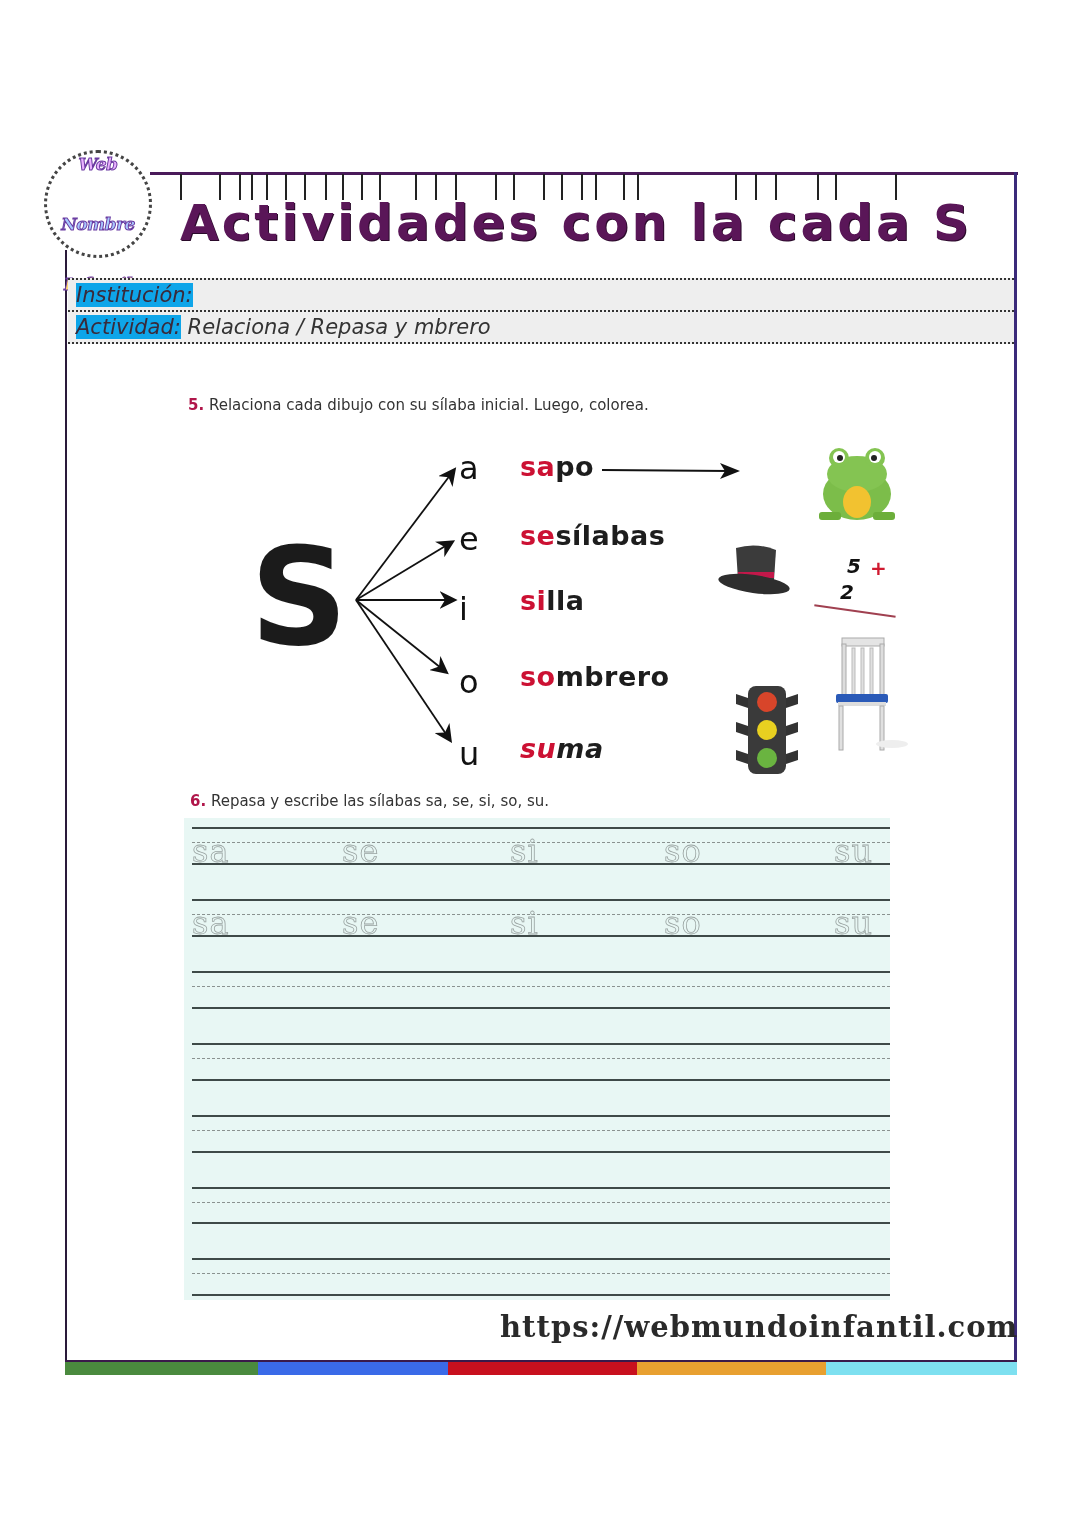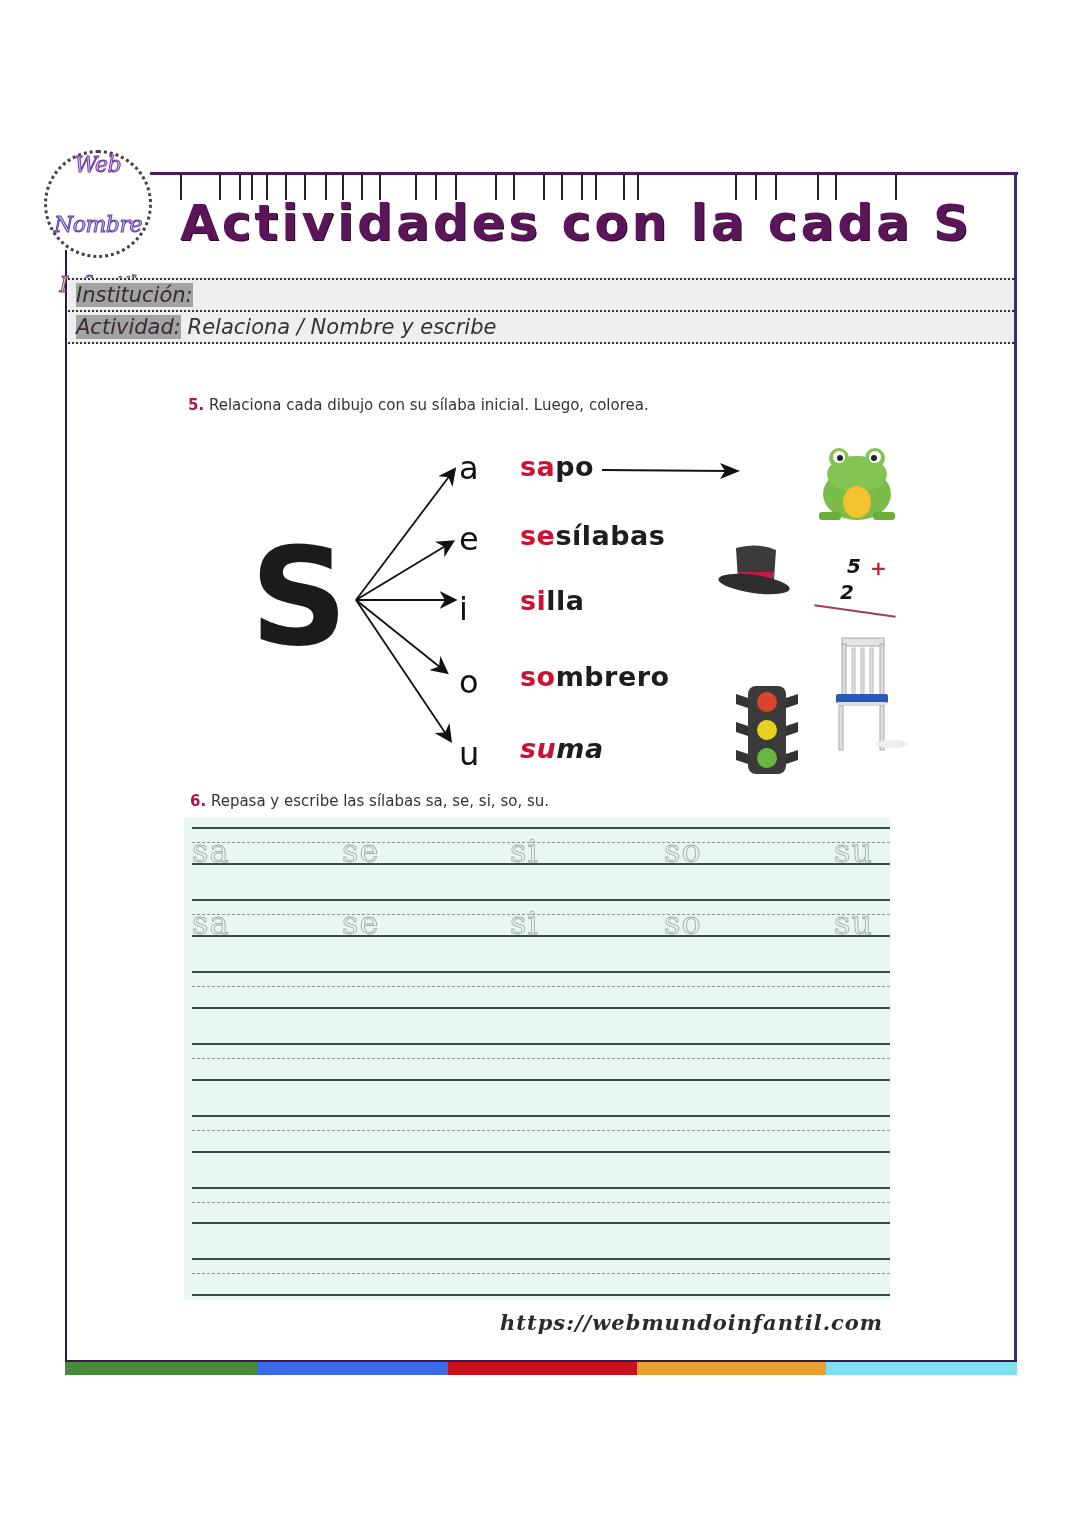--- a/index.html
+++ b/index.html
@@ -15,22 +15,22 @@
   .frame-left { left: 65px; top: 250px; width: 2px; height: 1114px; background: #2a1a3a; }
   .frame-bottom { left: 65px; top: 1360px; width: 952px; height: 2px; background: #3a1a4a; }
 
   
   .logo {
     left: 44px; top: 150px; width: 108px; height: 108px; border-radius: 50%;
     border: 3px dotted #444; box-sizing: border-box; background: #fff;
     display: flex; flex-direction: column; align-items: center; justify-content: center;
   }
   .logo span {
-    font-family: "DejaVu Serif", serif; font-weight: normal; font-style: italic;
-    font-size: 22px; line-height: 19px; letter-spacing: -0.5px; margin-top: 41px;
+    font-family: "DejaVu Serif", serif; font-weight: bold; font-style: italic;
+    font-size: 17px; line-height: 19px; letter-spacing: -0.5px; margin-top: 41px;
     -webkit-text-stroke: 1px #6a3aa0;
   }
   .logo .l1 { color: #e9b0ff; }
   .logo .l2 { color: #a8c8ff; }
   .logo .l3 { color: #ffd870; }
 
   
   .strings { left: 175px; top: 174px; width: 780px; height: 30px; }
   .strings i { position: absolute; top: 0; width: 2px; height: 26px; background: #222; }
   .title {
@@ -40,21 +40,21 @@
   }
 
   
   .info { left: 68px; top: 278px; width: 946px; }
   .info-row {
     height: 30px; border-top: 2px dotted #333; background: #eeeeee; position: relative;
     font-family: "DejaVu Sans", sans-serif; font-style: italic; font-size: 21px; line-height: 30px;
     color: #333; padding-left: 8px;
   }
   .info-row:last-child { border-bottom: 2px dotted #333; }
-  .info-row .lbl { background: #a3a3a3; color: #3a2a3a; font-style: italic; }
+  .info-row .lbl { background: #0ea5e9; color: #3a2a3a; font-style: italic; }
   .info-row .val { color: #333; }
 
   .instr {
     font-family: "DejaVu Sans", sans-serif; font-size: 15px; color: #333;
   }
   .instr b { color: #b0164a; }
 
   
   .big-s {
     left: 250px; top: 522px; font-family: "DejaVu Sans", sans-serif; font-weight: bold;
@@ -72,22 +72,22 @@
   
   .writing { left: 184px; top: 818px; width: 706px; height: 482px; background: #e8f7f4; }
   .wline { position: absolute; left: 8px; width: 698px; height: 2px; background: #3e4a48; }
   .dline { position: absolute; left: 8px; width: 698px; height: 0; border-top: 1px dashed #8a9290; }
   .trace {
     position: absolute; font-family: "DejaVu Serif", serif; font-size: 32px; color: transparent;
     -webkit-text-stroke: 0.8px #9aa4a2; line-height: 34px; letter-spacing: 1px;
   }
 
   .footer-url {
-    left: 500px; top: 1310px; font-family: "DejaVu Serif", serif; font-style: italic; font-weight: bold;
-    font-size: 21px; color: #2a2a2a; letter-spacing: 1px;
+    left: 500px; top: 1310px; font-family: "DejaVu Serif", serif; font-weight: bold;
+    font-size: 29px; color: #2a2a2a; letter-spacing: 1px;
   }
   .bar { top: 1362px; height: 13px; }
 </style>
 </head>
 <body>
 
 <div class="abs frame-top"></div>
 <div class="abs frame-right"></div>
 <div class="abs frame-left"></div>
 <div class="abs frame-bottom"></div>
@@ -128,21 +128,21 @@
     <i style="left:660px"></i>
     <i style="left:720px"></i>
 </div>
 <div class="abs title">Actividades con la cada S</div>
 
 <div class="abs info">
   <div class="info-row">
     <span class="lbl">Institución:</span><span class="val"></span>
   </div>
   <div class="info-row">
-    <span class="lbl">Actividad:</span><span class="val"> Relaciona / Nombre y escribe</span>
+    <span class="lbl">Actividad:</span><span class="val"> Relaciona / Repasa y mbrero</span>
   </div>
 </div>
 
 <div class="abs instr" style="left:188px; top:396px;">
   <b>5.</b><span> Relaciona cada dibujo con su sílaba inicial. Luego, colorea.</span>
 </div>
 
 <div class="abs big-s">S</div>
 
 <svg class="abs" style="left:340px; top:450px;" width="140" height="310">

